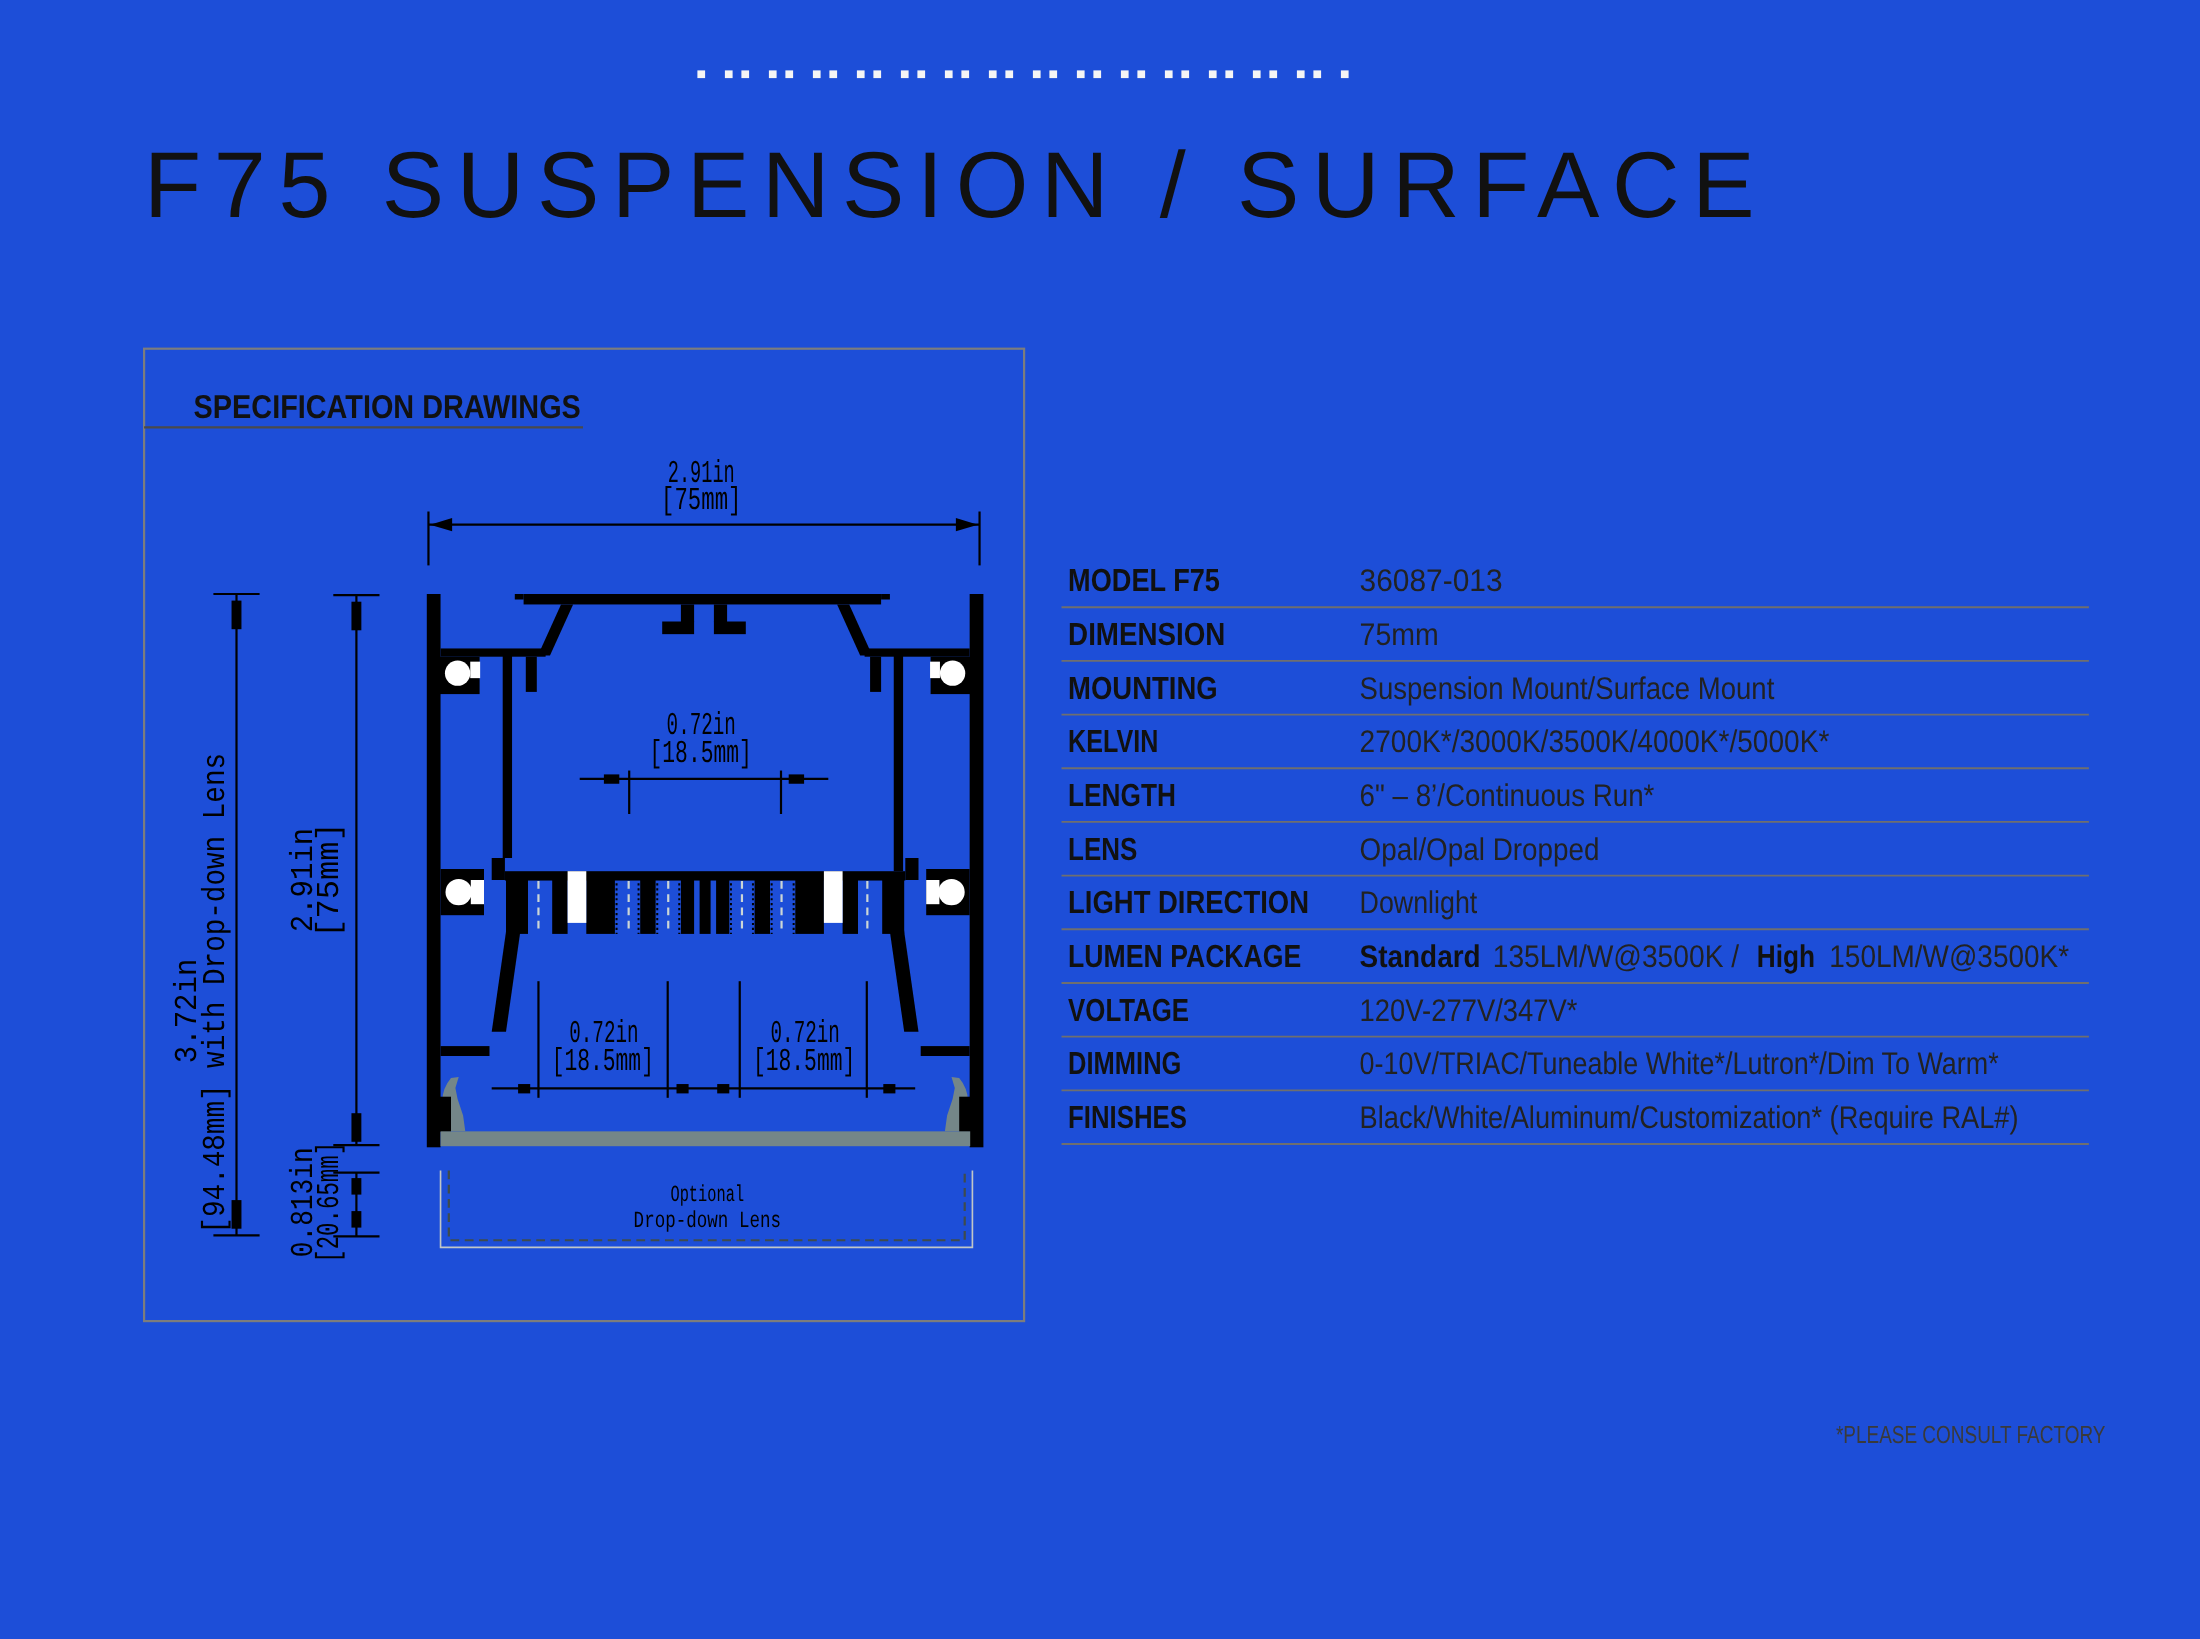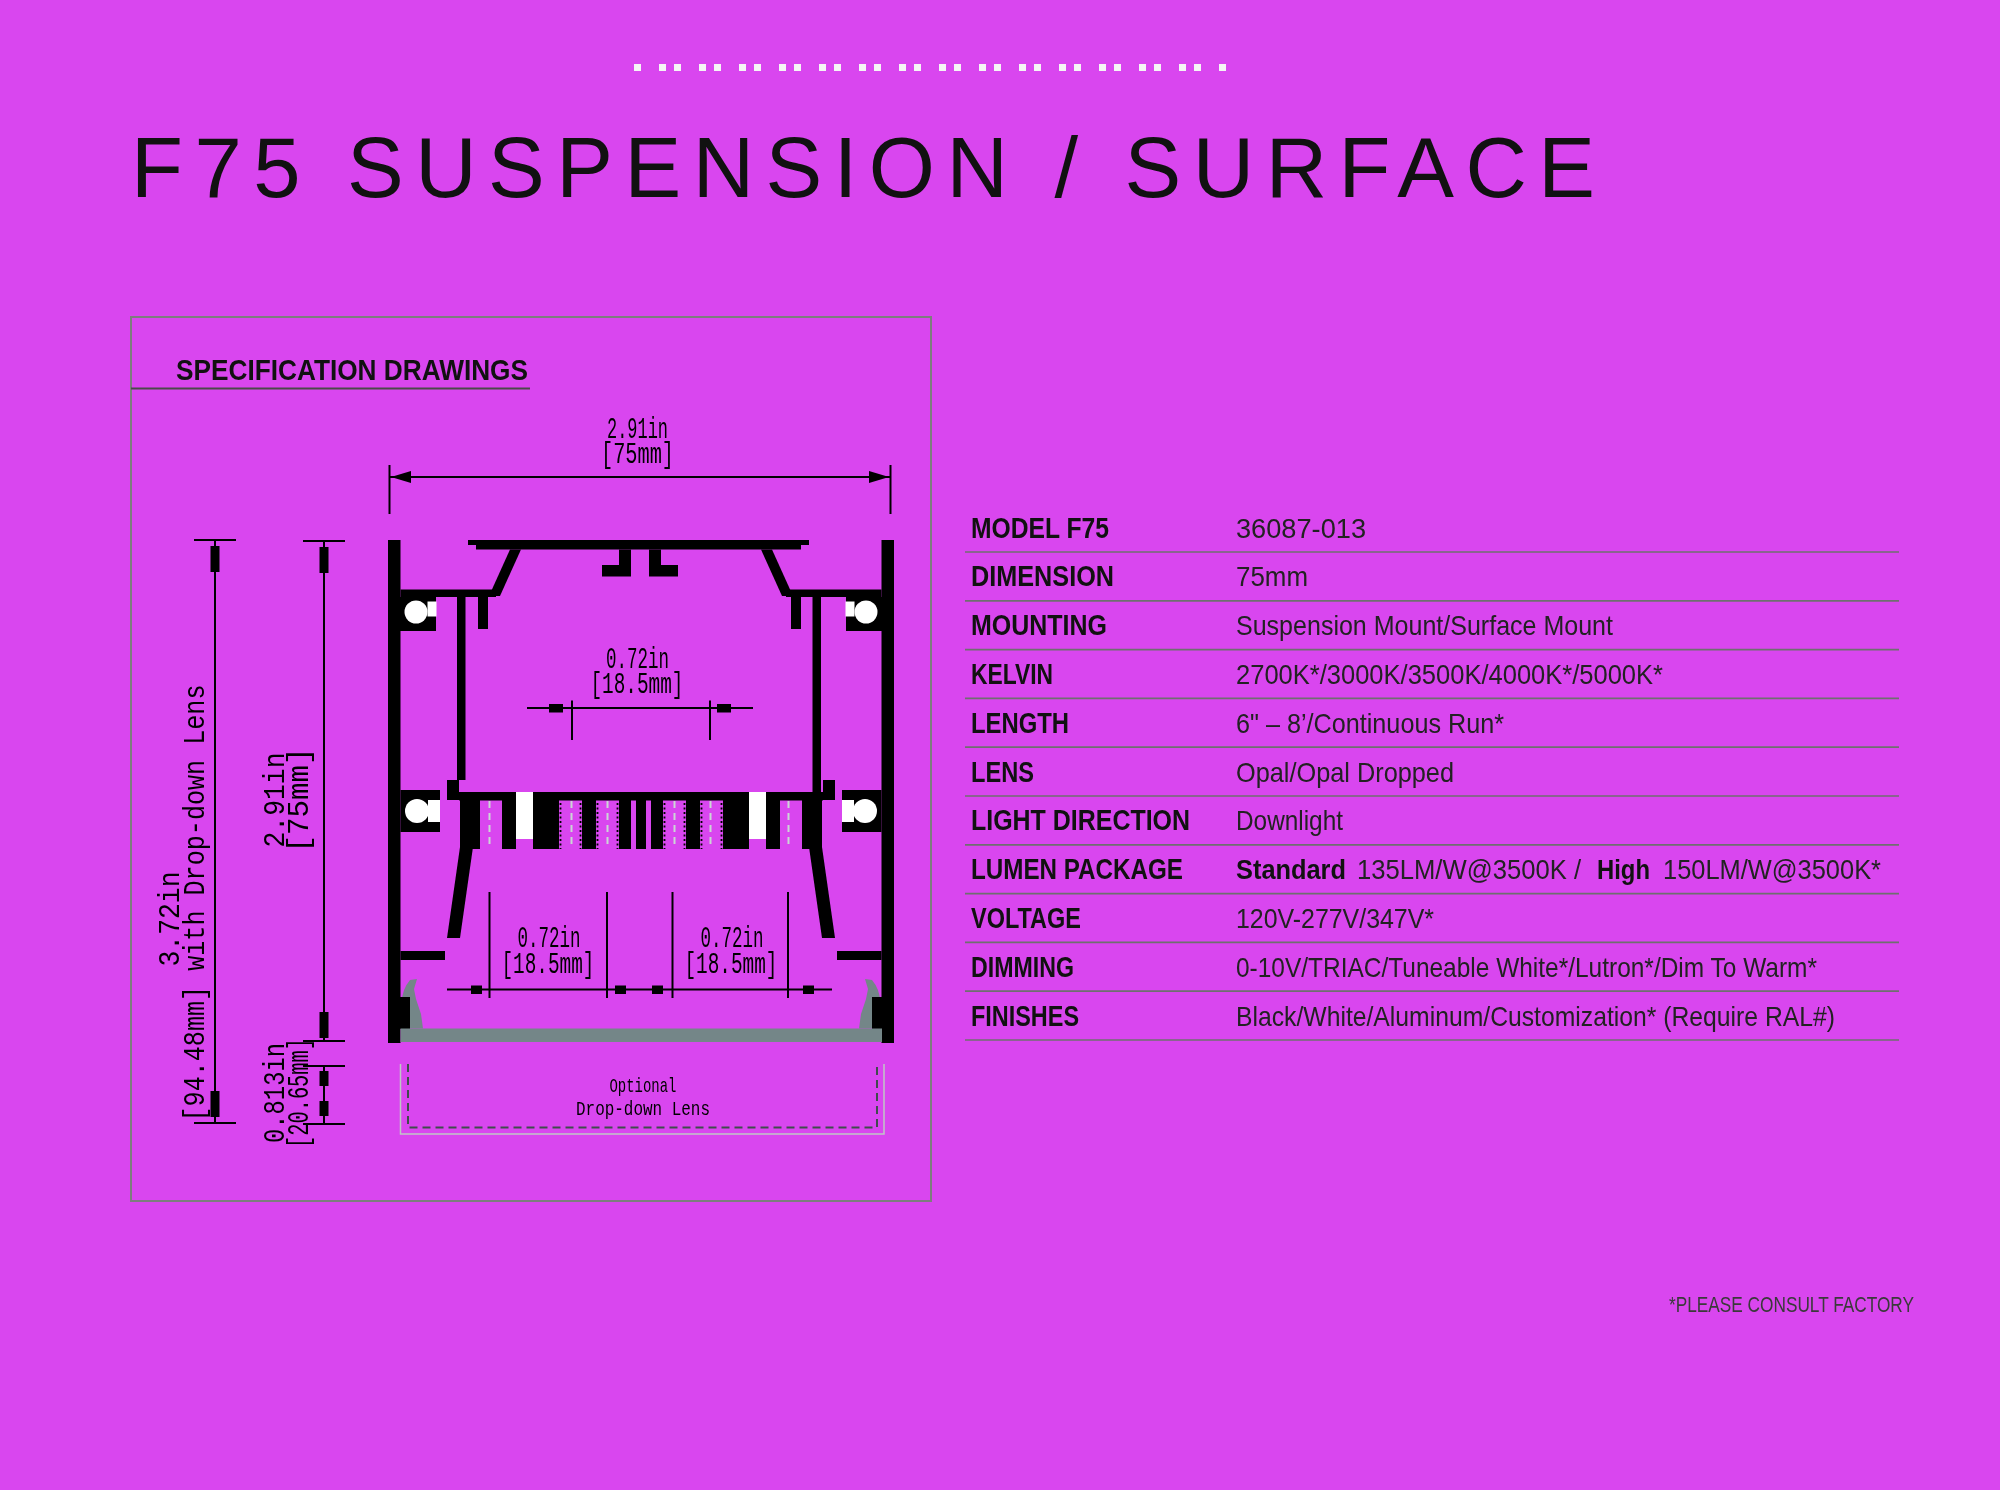--- a/index.html
+++ b/index.html
@@ -1,16 +1,16 @@
 <!DOCTYPE html>
 <html><head>
 <meta charset="utf-8">
 <style>
   html,body{margin:0;padding:0;background:#fff;}
-  .page{position:relative;width:2000px;height:1490px;background:#d946ef;overflow:hidden;}
+  .page{position:relative;width:2000px;height:1490px;background:#1d4ed8;overflow:hidden;}
   svg{position:absolute;left:0;top:0;}
   .sans{font-family:"Liberation Sans",sans-serif;}
   .cad{font-family:"Liberation Mono",monospace;fill:#000000;}
 </style>
 </head>
 <body>
 <div class="page">
 <svg width="2000" height="1490" viewBox="0 0 2000 1490">
 
 <g>

